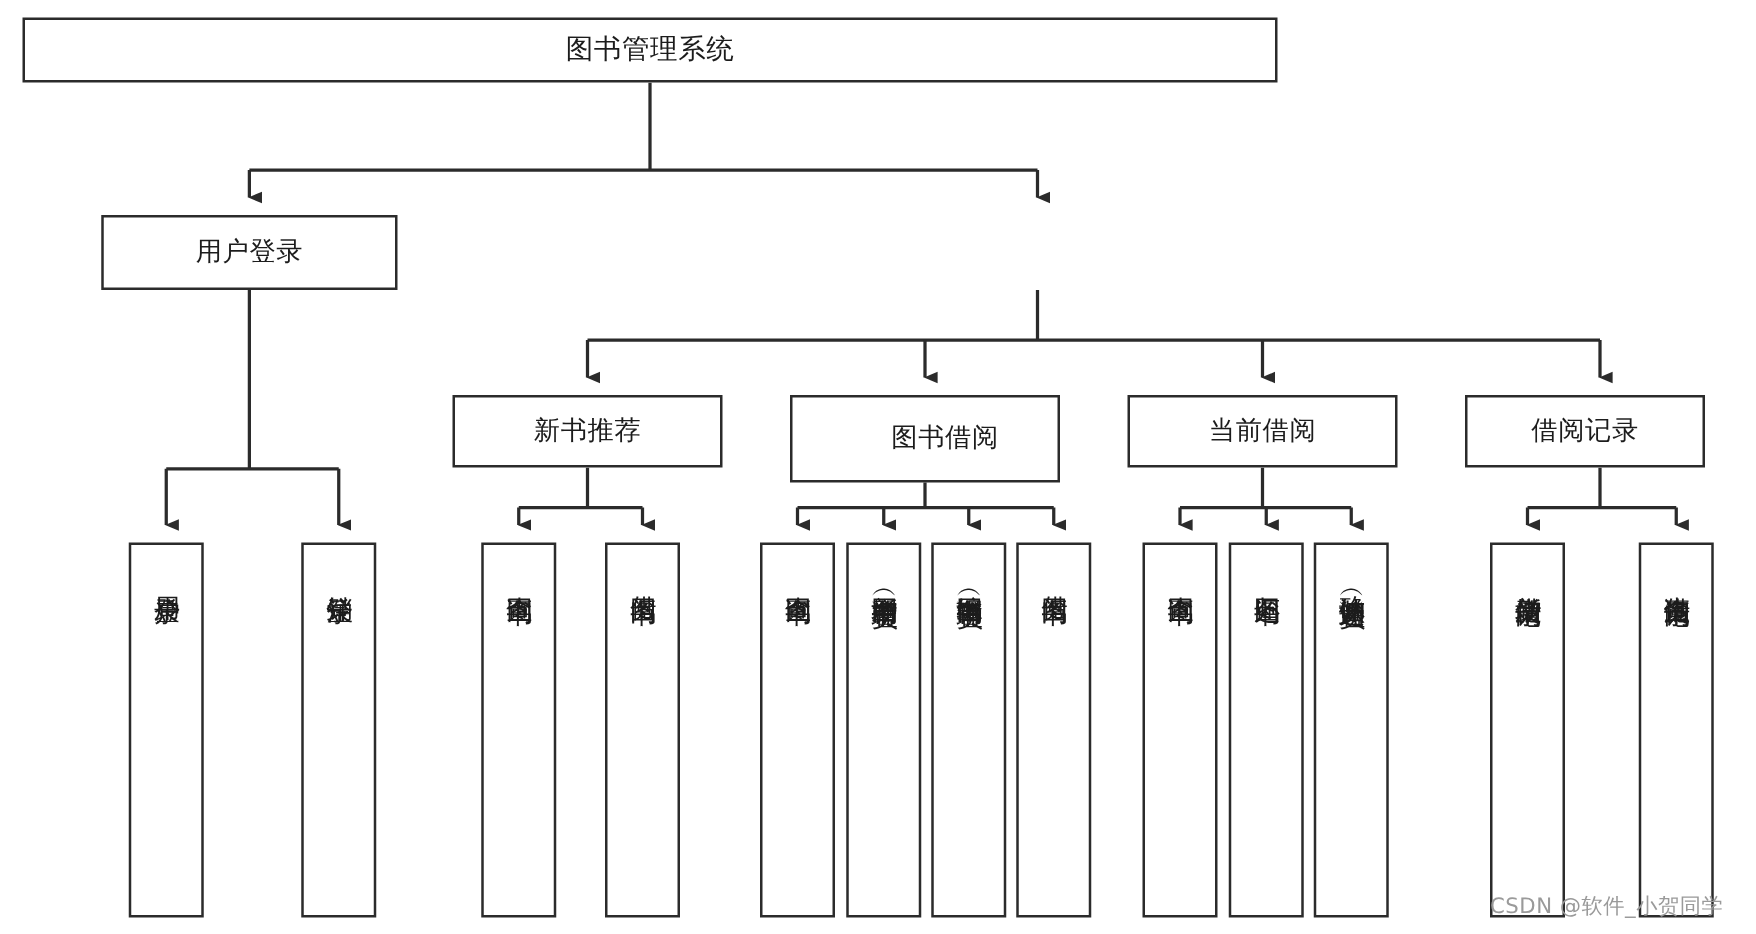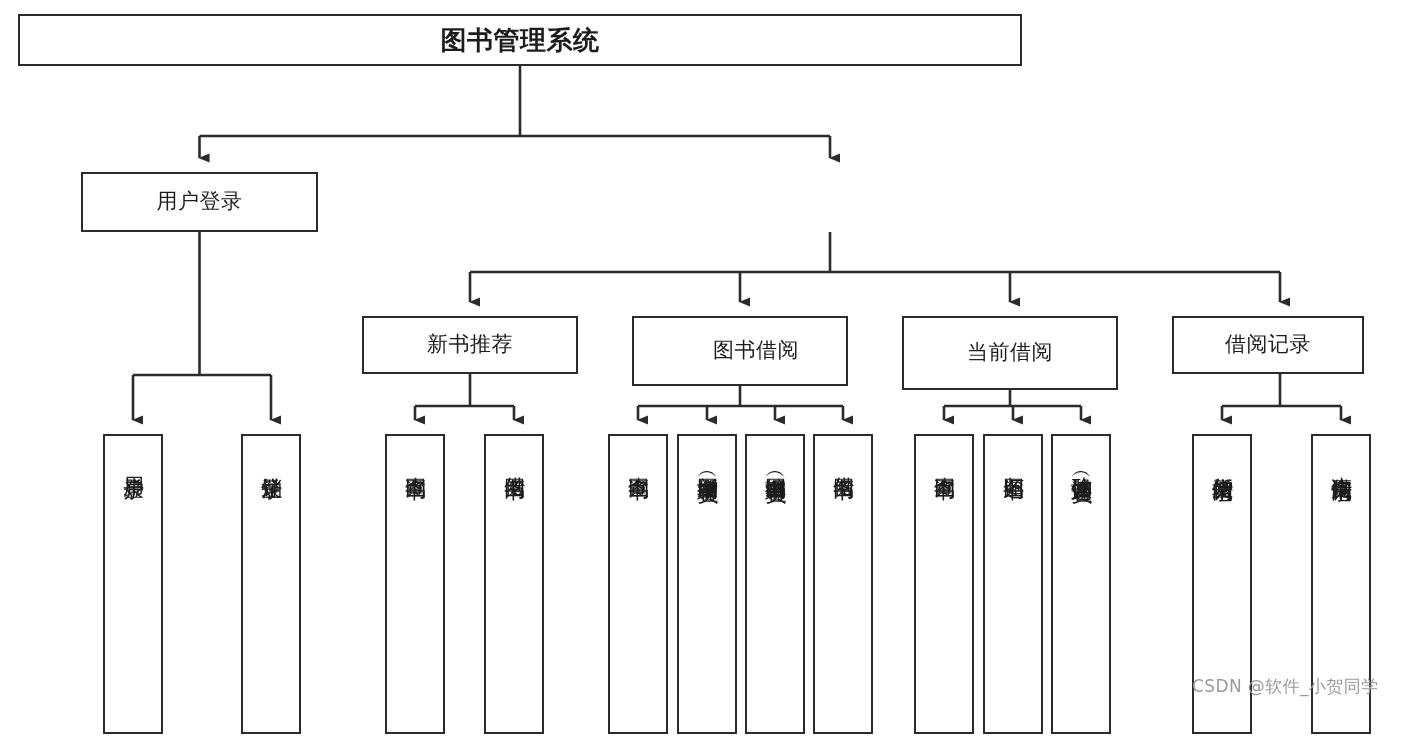--- a/index.html
+++ b/index.html
@@ -47,22 +47,21 @@
   }
   .node.vert .label {
     writing-mode: vertical-rl;
     text-orientation: upright;
     font-size: 21px;
     line-height: 1.22;
     letter-spacing: 1px;
     white-space: nowrap;
   }
   .node.root .label {
-    font-size: 26px;
-    font-weight: bold;
+    font-size: 22px;
   }
   .watermark {
     position: absolute;
     color: #9a9a9a;
     font-size: 17px;
     white-space: nowrap;
     letter-spacing: 0.4px;
     pointer-events: none;
   }
 </style>
@@ -143,21 +142,21 @@
   <div class="node horiz" style="left:81px; top:172px; width:237px; height:60px;">
     <span class="label">用户登录</span>
   </div>
 
   <div class="node horiz" style="left:362px; top:316px; width:216px; height:58px;text-align:center;">
     <span class="label">新书推荐</span>
   </div>
   <div class="node horiz" style="left:632px; top:316px; width:216px; height:70px;padding-left:32px;">
     <span class="label">图书借阅</span>
   </div>
-  <div class="node horiz" style="left:902px; top:316px; width:216px; height:74px;">
+  <div class="node horiz" style="left:902px; top:316px; width:216px; height:58px;">
     <span class="label">当前借阅</span>
   </div>
   <div class="node horiz" style="left:1172px; top:316px; width:192px; height:58px;">
     <span class="label">借阅记录</span>
   </div>
 
   <div class="node vert" style="left:103px; top:434px; width:60px; height:300px;">
     <span class="label">用户登录</span>
   </div>
   <div class="node vert" style="left:241px; top:434px; width:60px; height:300px;">
@@ -194,15 +193,15 @@
     <span class="label">确认归还（管理员）</span>
   </div>
 
   <div class="node vert" style="left:1192px; top:434px; width:60px; height:300px;">
     <span class="label">新增借阅记录</span>
   </div>
   <div class="node vert" style="left:1311px; top:434px; width:60px; height:300px;">
     <span class="label">查询借阅记录</span>
   </div>
 
-  <div class="watermark" style="left:1192px; top:675px;">CSDN @软件_小贺同学</div>
+  <div class="watermark" style="left:1192px; top:713px;">CSDN @软件_小贺同学</div>
 
 </div>
 
 </body></html>

